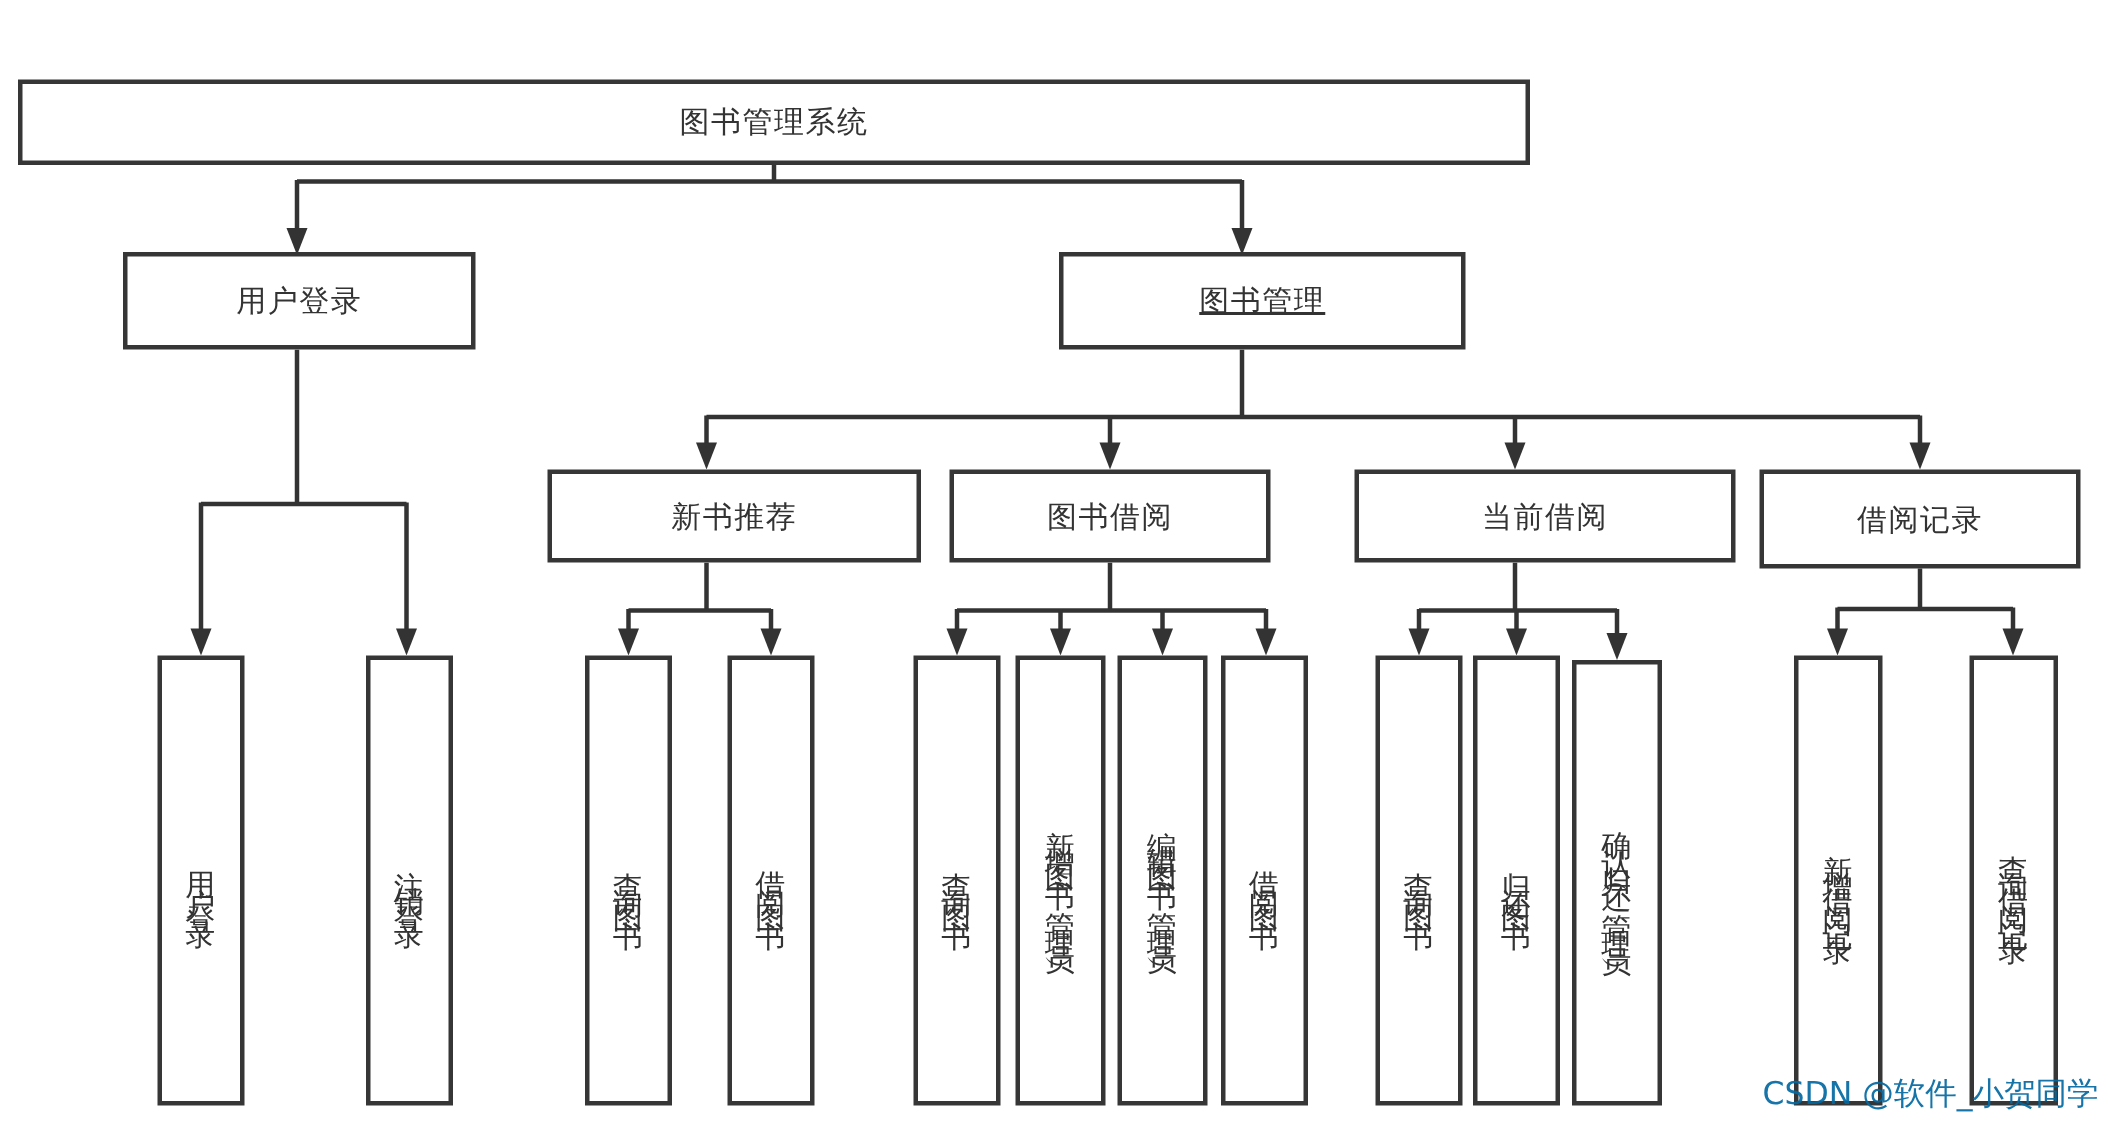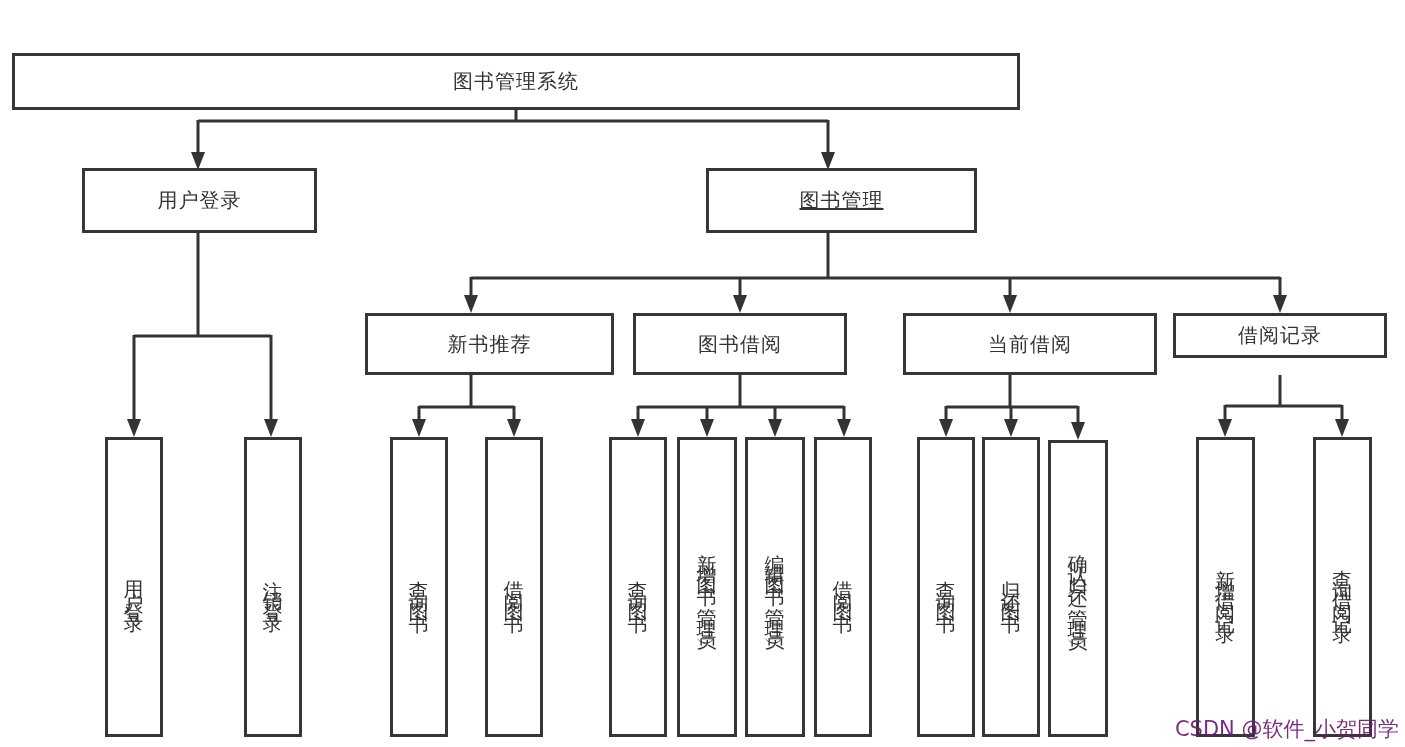--- a/index.html
+++ b/index.html
@@ -36,21 +36,21 @@
     font-size: 20px;
     letter-spacing: 1px;
     white-space: nowrap;
   }
   .b-root  { left: 12px;  top: 13px;  width: 1008px; height: 57px; margin-top: 40px; }
   .b-login { left: 82px;  top: 168px; width: 235px;  height: 65px; }
   .b-mgmt  { left: 706px; top: 168px; width: 271px;  height: 65px; text-decoration: underline; }
   .b-mid1  { left: 365px; top: 313px; width: 249px;  height: 62px; }
   .b-mid2  { left: 633px; top: 313px; width: 214px;  height: 62px; }
   .b-mid3  { left: 903px; top: 313px; width: 254px;  height: 62px; }
-  .b-mid4  { left: 1173px;top: 313px; width: 214px;  height: 45px; }
+  .b-mid4  { left: 1173px;top: 313px; width: 214px;  height: 66px; }
 
   .leaf { top: 437px; width: 58px; height: 300px; }
   .b-l1  { left: 105px; }
   .b-l2  { left: 244px; }
   .b-l3  { left: 390px; }
   .b-l4  { left: 485px; }
   .b-l5  { left: 609px; }
   .b-l6  { left: 677px; width: 60px; }
   .b-l7  { left: 745px; width: 60px; }
   .b-l8  { left: 814px; }
@@ -66,21 +66,21 @@
     font-size: 20px;
     letter-spacing: 11px;
     line-height: 1;
     white-space: nowrap;
   }
   .watermark {
     position: absolute;
     right: 6px;
     bottom: 4px;
     font-size: 21px;
-    color: #701a75;
+    color: #0369a1;
     opacity: 0.92;
     z-index: 3;
     white-space: nowrap;
   }
 </style>
 </head>
 <body>
 
 <div class="canvas">
 

